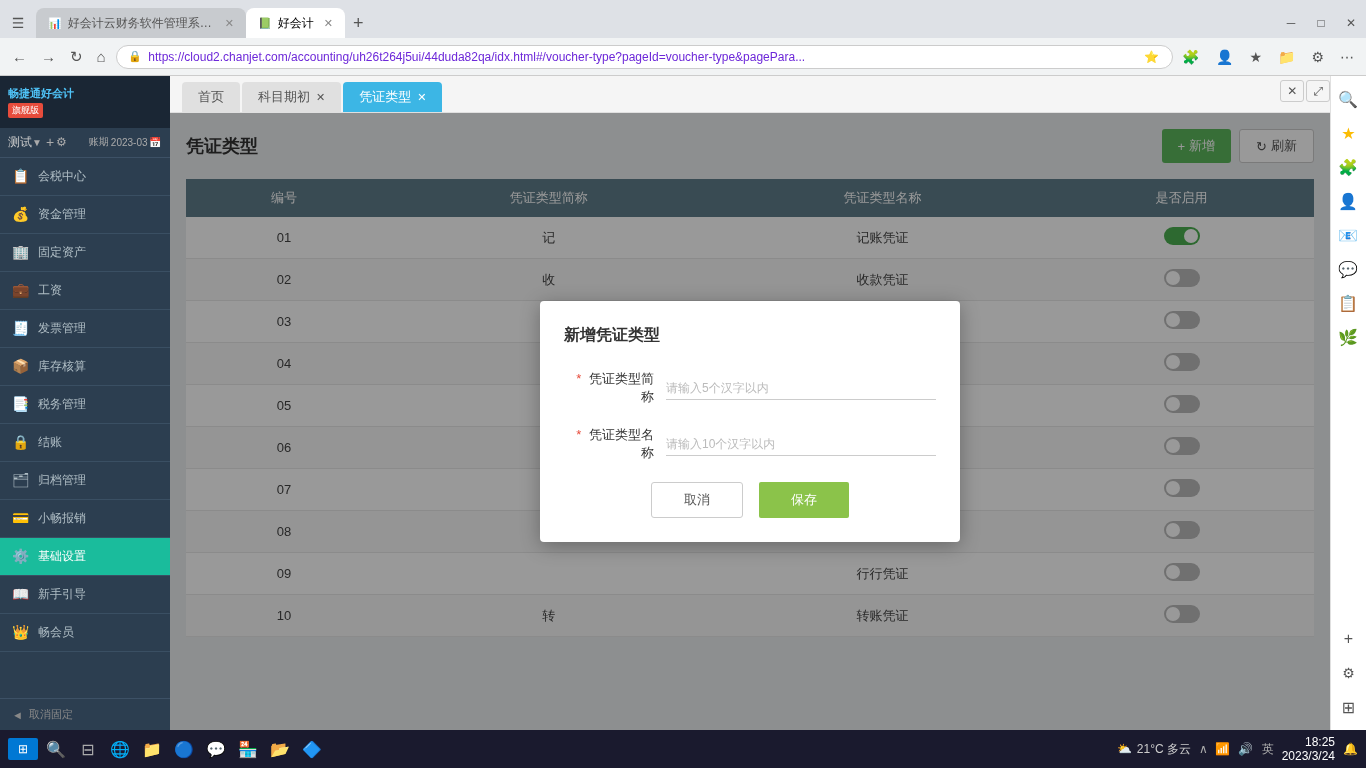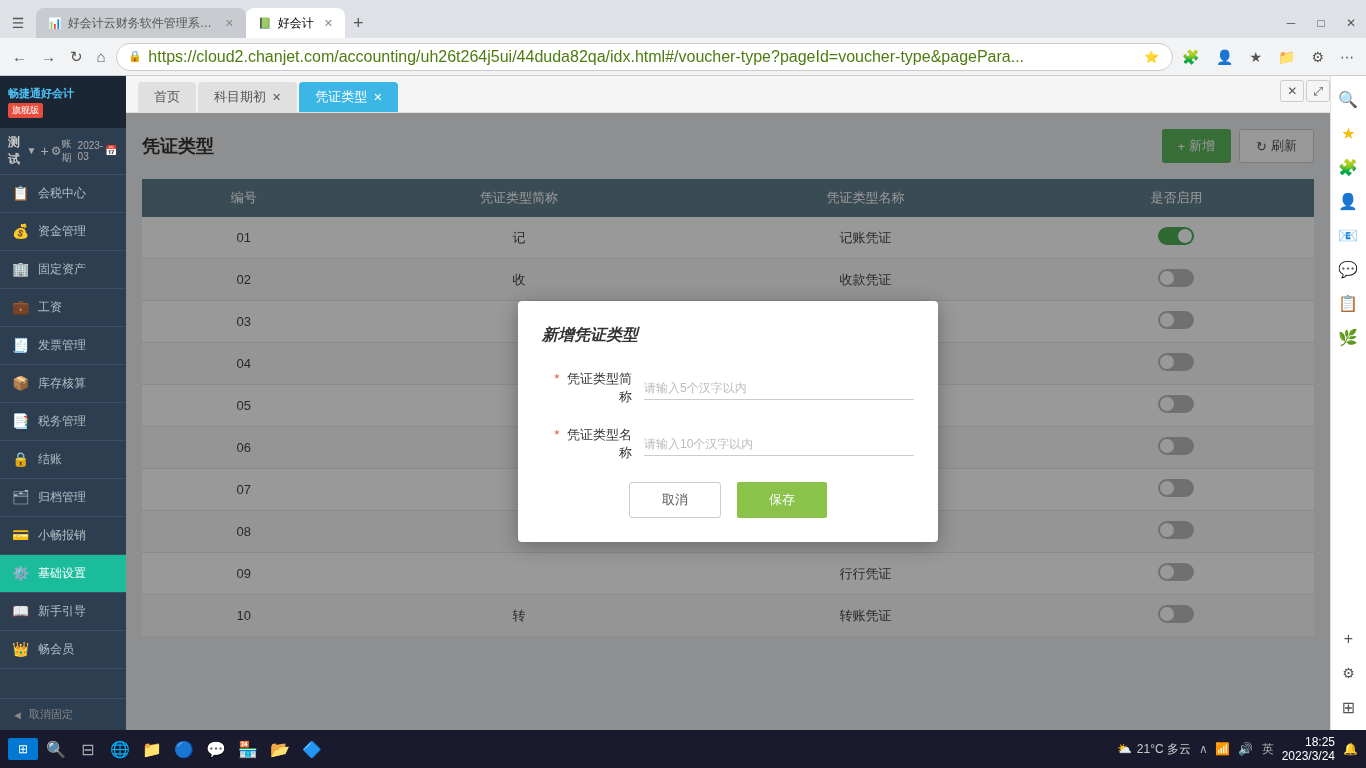--- a/index.html
+++ b/index.html
@@ -8,29 +8,29 @@
     .tab { display: flex; align-items: center; padding: 0 12px; height: 30px; border-radius: 8px 8px 0 0; font-size: 12px; gap: 6px; cursor: pointer; max-width: 220px; }
     .tab.active { background: #fff; }
     .tab.inactive { background: #c8cbcf; color: #555; }
     .tab-close { font-size: 11px; color: #888; cursor: pointer; margin-left: 4px; }
     .new-tab-btn { background: none; border: none; font-size: 18px; cursor: pointer; padding: 0 8px; color: #555; line-height: 30px; }
     .tab-spacer { flex: 1; }
 
     .address-bar { display: flex; align-items: center; padding: 4px 8px; background: #f1f3f4; gap: 6px; height: 40px; border-bottom: 1px solid #ccc; }
     .nav-btn { background: none; border: none; cursor: pointer; font-size: 15px; color: #555; padding: 4px; border-radius: 50%; }
     .url-bar { flex: 1; display: flex; align-items: center; background: #fff; border: 1px solid #ccc; border-radius: 20px; padding: 4px 12px; font-size: 12px; color: #333; gap: 6px; }
-    .url-text { flex: 1; font-size: 16px; color: #4d7c0f; white-space: nowrap; overflow: hidden; text-overflow: ellipsis; }
+    .url-text { flex: 1; font-size: 12px; color: #6d28d9; white-space: nowrap; overflow: hidden; text-overflow: ellipsis; }
     .browser-icons { display: flex; gap: 8px; align-items: center; }
     .browser-icon-btn { background: none; border: none; cursor: pointer; font-size: 14px; color: #555; padding: 4px; border-radius: 4px; }
 
     
     .app-wrapper { display: flex; height: calc(768px - 78px); }
 
     
-    .sidebar { width: 126px; background: #2c3e50; color: #fff; display: flex; flex-direction: column; overflow: hidden; flex-shrink: 0; }
+    .sidebar { width: 170px; background: #2c3e50; color: #fff; display: flex; flex-direction: column; overflow: hidden; flex-shrink: 0; }
     .sidebar-header { background: #1a2634; padding: 10px 8px; display: flex; align-items: center; gap: 6px; }
     .sidebar-company { padding: 6px 8px; display: flex; align-items: center; justify-content: space-between; border-bottom: 1px solid #3d5166; }
     .sidebar-menu { flex: 1; overflow-y: auto; }
     .sidebar-menu::-webkit-scrollbar { width: 3px; }
     .sidebar-menu::-webkit-scrollbar-thumb { background: #4a6278; }
     .sidebar-item { display: flex; align-items: center; gap: 8px; padding: 10px 12px; cursor: pointer; color: #b0bec5; font-size: 12px; border-bottom: 1px solid #3a4f63; }
     .sidebar-item.active { background: #1abc9c; color: #fff; }
     .sidebar-item-icon { font-size: 14px; width: 18px; text-align: center; }
     .sidebar-footer { padding: 8px 12px; border-top: 1px solid #3d5166; color: #888; font-size: 11px; cursor: pointer; display: flex; align-items: center; gap: 6px; }
 
@@ -65,21 +65,21 @@
     .toggle { width: 36px; height: 18px; border-radius: 9px; display: inline-block; position: relative; cursor: pointer; }
     .toggle.on { background: #4caf50; }
     .toggle.off { background: #bbb; }
     .toggle::after { content: ''; position: absolute; width: 14px; height: 14px; border-radius: 50%; background: #fff; top: 2px; transition: left 0.2s; }
     .toggle.on::after { left: 20px; }
     .toggle.off::after { left: 2px; }
 
     
     .modal-overlay { position: absolute; top: 0; left: 0; right: 0; bottom: 0; background: rgba(0,0,0,0.4); display: flex; align-items: center; justify-content: center; z-index: 100; }
     .modal { background: #fff; border-radius: 4px; padding: 24px; width: 420px; box-shadow: 0 4px 20px rgba(0,0,0,0.3); }
-    .modal-title { font-size: 16px; font-weight: bold; color: #333; margin-bottom: 24px; font-style: italic; }
+    .modal-title { font-size: 16px; font-weight: bold; color: #333; margin-bottom: 24px; }
     .form-row { display: flex; align-items: center; margin-bottom: 20px; }
     .form-label { font-size: 13px; color: #333; width: 90px; text-align: right; flex-shrink: 0; }
     .form-required { color: #e74c3c; margin-right: 4px; }
     .form-input { flex: 1; border: none; border-bottom: 1px solid #ccc; padding: 4px 0; font-size: 13px; color: #333; outline: none; }
     .form-input::placeholder { color: #bbb; font-size: 12px; }
     .modal-actions { display: flex; justify-content: center; gap: 16px; margin-top: 16px; }
     .btn-cancel { background: #fff; color: #555; border: 1px solid #ccc; padding: 8px 32px; border-radius: 3px; cursor: pointer; font-size: 13px; }
     .btn-save { background: #8bc34a; color: #fff; border: none; padding: 8px 32px; border-radius: 2px; cursor: pointer; font-size: 13px; }
 
     
@@ -153,21 +153,21 @@
   <div class="app-wrapper">
 
     <div class="sidebar">
       <div class="sidebar-header">
         <div>
           <div style="color:#4fc3f7; font-size:11px; font-weight:bold; line-height:1.3;">畅捷通好会计</div>
           <div style="background:#e74c3c; color:#fff; font-size:9px; padding:1px 4px; border-radius:2px; display:inline-block; margin-top:2px;">旗舰版</div>
         </div>
       </div>
       <div class="sidebar-company">
-        <span style="color:#ccc; font-size:12px;font-weight:bold;">测试</span>
+        <span style="color:#ccc; font-size:12px;">测试</span>
         <span style="color:#aaa; font-size:10px;">▼</span>
         <span style="color:#aaa; font-size:14px; margin-left:4px;">+</span>
         <span style="color:#aaa; font-size:12px; margin-left:2px;">⚙</span>
         <span style="color:#aaa; font-size:10px; margin-left:auto; display:flex; align-items:center; gap:2px;">
           <span>账期</span>
           <span>2023-03</span>
           <span>📅</span>
         </span>
       </div>
       <div class="sidebar-menu">

